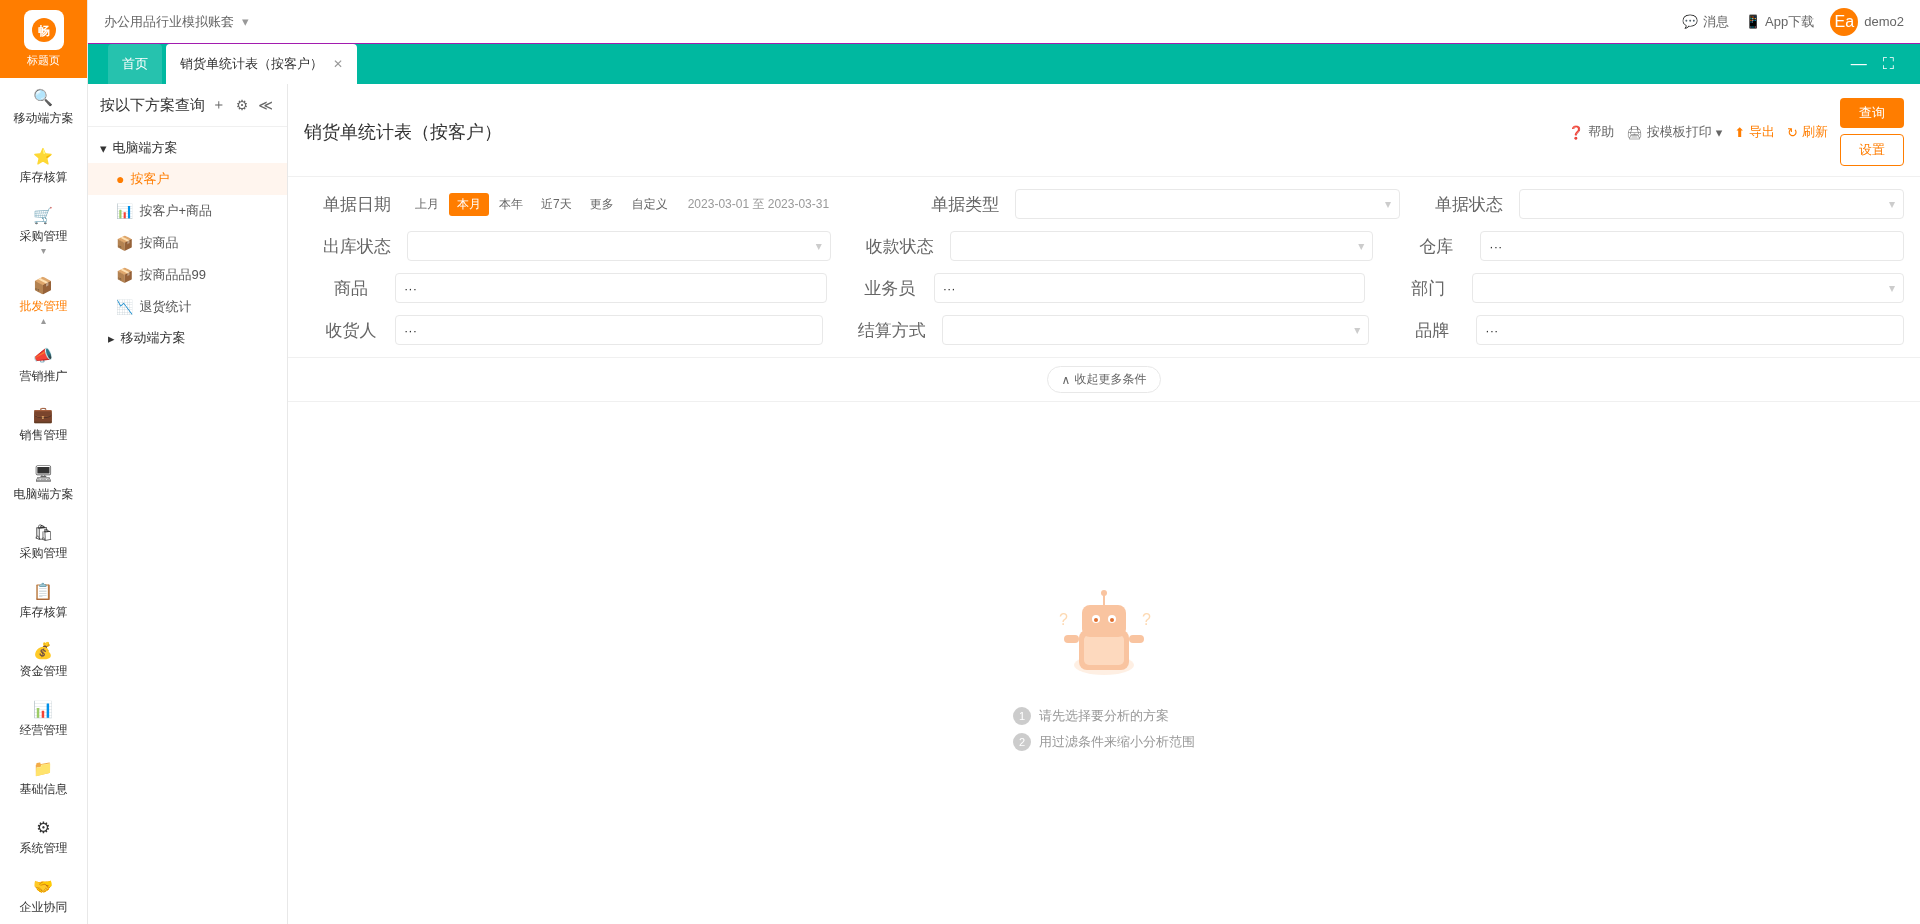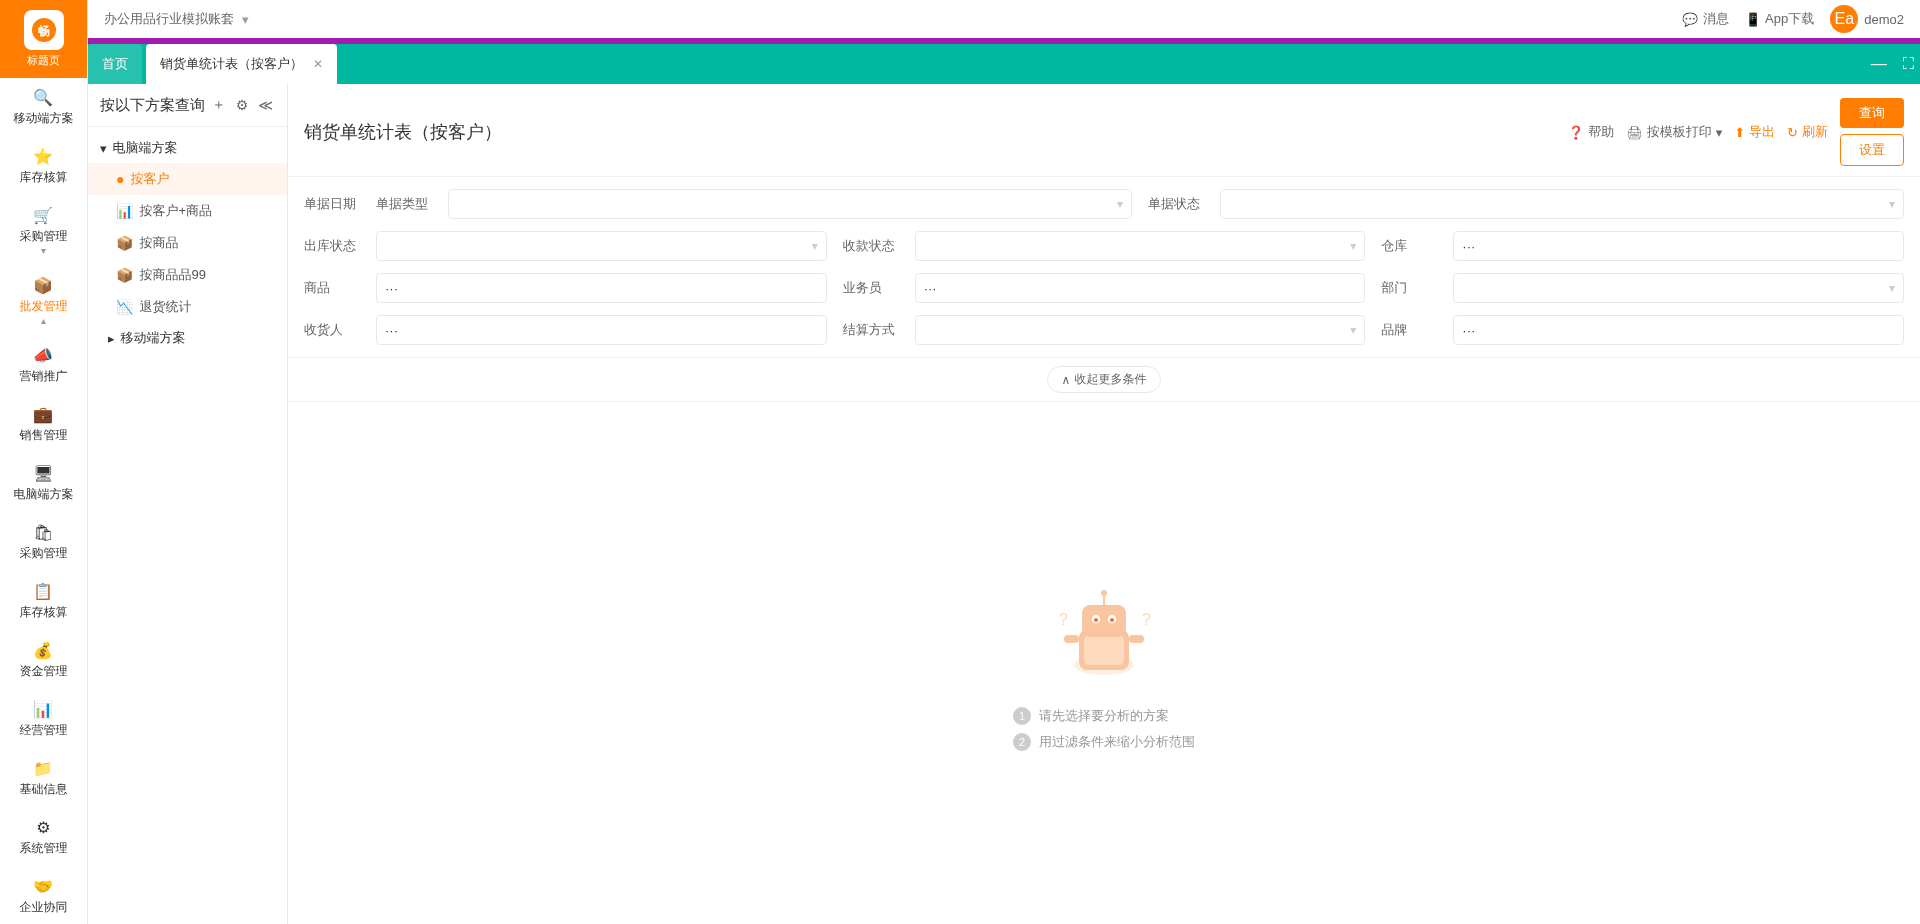--- a/index.html
+++ b/index.html
@@ -13,28 +13,28 @@
     .sidebar-nav { flex: 1; overflow-y: auto; }
     .sidebar-nav-item { display: flex; flex-direction: column; align-items: center; padding: 10px 5px; cursor: pointer; color: #333; font-size: 12px; position: relative; }
     .sidebar-nav-item.active { color: #ff7d00; }
     .sidebar-nav-item .nav-icon { font-size: 16px; margin-bottom: 3px; }
     .sidebar-nav-item .nav-arrow { font-size: 10px; color: #999; }
 
     
     .main-area { flex: 1; display: flex; flex-direction: column; overflow: hidden; }
 
     
-    .top-header { height: 44px; background: #fff; display: flex; align-items: center; justify-content: space-between; padding: 0 16px; border-bottom: 6px solid #a21caf; }
+    .top-header { height: 44px; background: #fff; display: flex; align-items: center; justify-content: space-between; padding: 0 16px; border-bottom: 1px solid #a21caf; }
     .header-left { display: flex; align-items: center; gap: 8px; color: #666; font-size: 13px; }
     .header-right { display: flex; align-items: center; gap: 16px; color: #666; font-size: 13px; }
     .header-right-item { display: flex; align-items: center; gap: 4px; cursor: pointer; }
     .avatar { width: 28px; height: 28px; border-radius: 50%; background: #ff7d00; display: flex; align-items: center; justify-content: center; color: #fff; font-size: 16px; }
 
     
-    .tab-bar { height: 40px; background: #00b8a0; display: flex; align-items: stretch; padding: 0 0; gap: 4px; }
+    .tab-bar { height: 40px; background: #00b8a0; display: flex; align-items: stretch; padding: 0 20px; gap: 4px; }
     .tab { display: flex; align-items: center; padding: 0 14px; background: rgba(255,255,255,0.15); color: #fff; font-size: 13px; cursor: pointer; border-radius: 4px 4px 0 0; gap: 6px; }
     .tab.active { background: #fff; color: #333; }
     .tab-close { font-size: 12px; color: #999; cursor: pointer; margin-left: 4px; }
 
     
     .content-area { flex: 1; display: flex; overflow: hidden; background: #fff; }
 
     
     .scheme-panel { width: 200px; background: #fff; border-right: 1px solid #e8e8e8; display: flex; flex-direction: column; overflow: hidden; }
     .scheme-header { display: flex; align-items: center; justify-content: space-between; padding: 10px 12px; border-bottom: 1px solid #f0f0f0; }
@@ -58,21 +58,21 @@
     .page-actions { display: flex; align-items: center; gap: 12px; }
     .page-action-btn { display: flex; align-items: center; gap: 4px; color: #666; font-size: 13px; cursor: pointer; background: none; border: none; }
     .page-action-btn.orange { color: #ff7d00; }
     .btn-primary { background: #ff7d00; color: #fff; border: none; padding: 6px 6px; border-radius: 4px; font-size: 13px; cursor: pointer; }
     .btn-secondary { background: #fff; color: #ff7d00; border: 1px solid #ff7d00; padding: 6px 18px; border-radius: 4px; font-size: 13px; cursor: pointer; }
 
     
     .filter-area { background: #fff; padding: 12px 16px; border-bottom: 1px solid #f0f0f0; }
     .filter-row { display: flex; align-items: center; gap: 16px; margin-bottom: 12px; }
     .filter-row:last-child { margin-bottom: 0; }
-    .filter-label { color: #666; font-size: 13px; min-width: 56px; text-align: left; flex-shrink: 0; }
+    .filter-label { color: #666; font-size: 17px; min-width: 56px; text-align: center; flex-shrink: 0; margin-left: 19px; }
     .filter-field { display: flex; align-items: center; flex: 1; border: 1px solid #e8e8e8; border-radius: 4px; padding: 5px 8px; background: #fff; min-height: 30px; }
     .filter-field-text { color: #333; font-size: 13px; flex: 1; }
     .filter-field-placeholder { color: #ccc; font-size: 13px; flex: 1; }
     .filter-field-icon { color: #ccc; font-size: 12px; cursor: pointer; }
     .date-tabs { display: flex; gap: 2px; align-items: center; }
     .date-tab { padding: 3px 8px; font-size: 12px; cursor: pointer; color: #666; border-radius: 3px; }
     .date-tab.active { background: #ff7d00; color: #fff; border-radius: 3px; }
     .date-range { font-size: 12px; color: #999; margin-left: 8px; }
 
     
@@ -282,20 +282,31 @@
             <button class="btn-secondary">设置</button>
           </div>
         </div>
       </div>
 
       <div class="filter-wrapper">
         <div class="filter-area">
 
           <div class="filter-row">
             <span class="filter-label">单据日期</span>
+            <div style="display:flex;align-items:center;gap:4px;flex:2;">
+              <div class="date-tabs">
+                <span class="date-tab">上月</span>
+                <span class="date-tab active">本月</span>
+                <span class="date-tab">本年</span>
+                <span class="date-tab">近7天</span>
+                <span class="date-tab">更多</span>
+                <span class="date-tab">自定义</span>
+              </div>
+              <span class="date-range">2023-03-01 至 2023-03-31</span>
+            </div>
             <span class="filter-label">单据类型</span>
             <div class="filter-field" style="flex:1.5;">
               <span class="filter-field-placeholder"></span>
               <span class="filter-field-icon">▾</span>
             </div>
             <span class="filter-label">单据状态</span>
             <div class="filter-field" style="flex:1.5;">
               <span class="filter-field-placeholder"></span>
               <span class="filter-field-icon">▾</span>
             </div>

